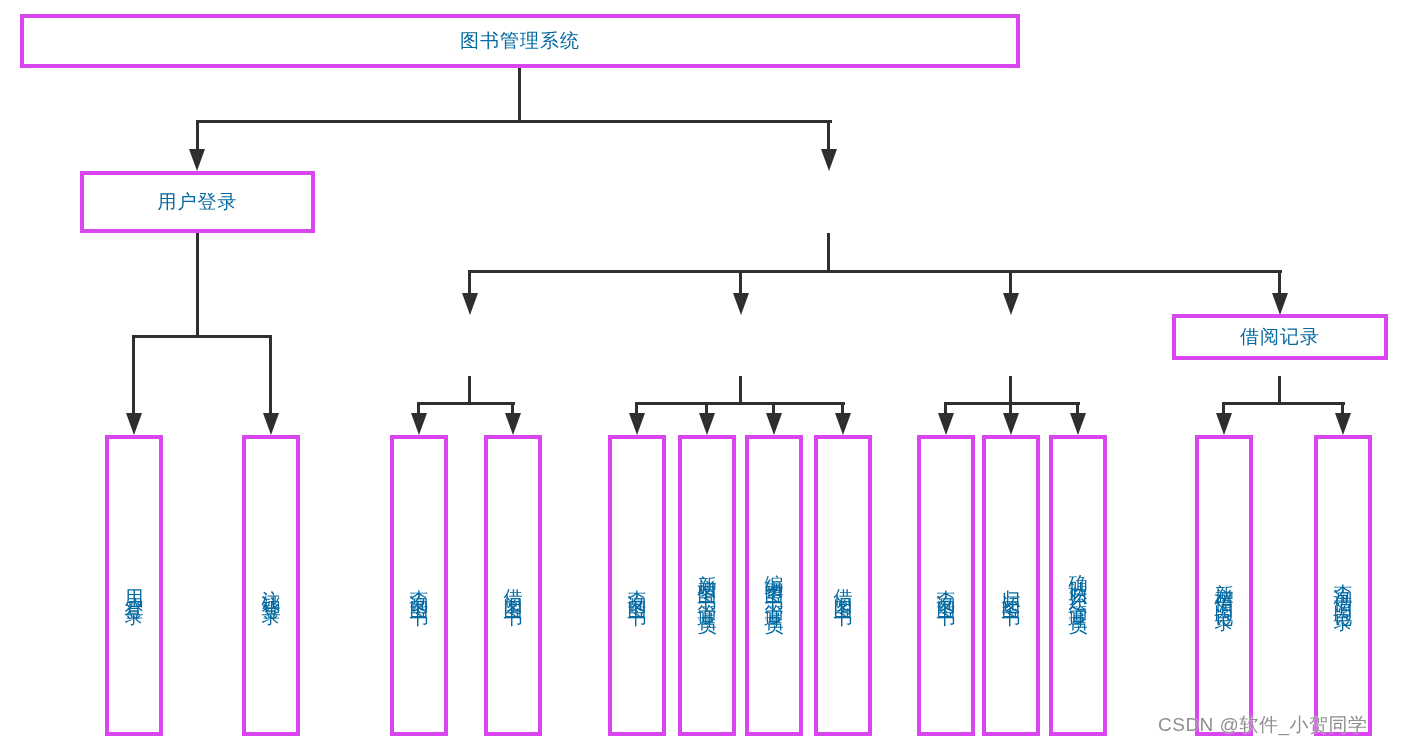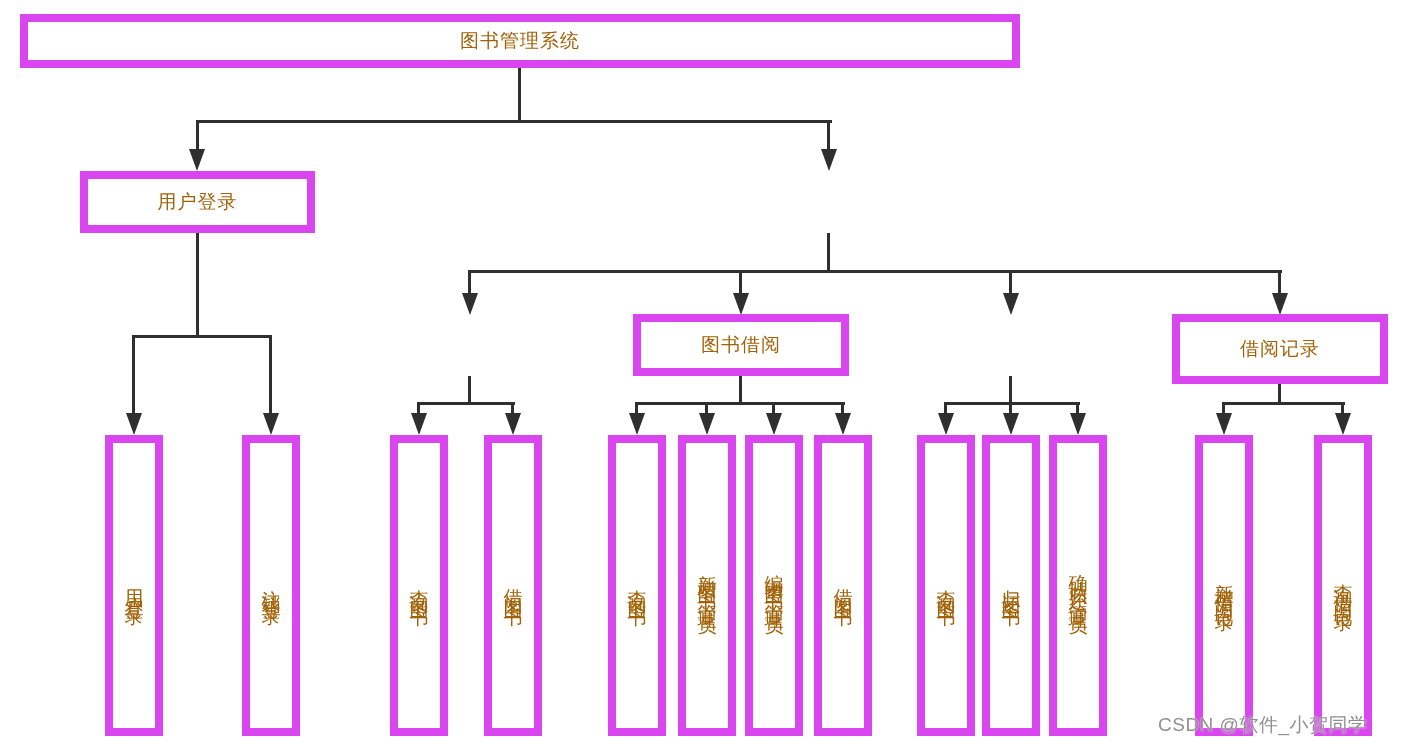--- a/index.html
+++ b/index.html
@@ -2,21 +2,21 @@
 <html><head>
 <meta charset="utf-8">
 <style>
   html,body{margin:0;padding:0;background:#ffffff;}
   .canvas{
     position:relative;width:1405px;height:747px;background:#ffffff;overflow:hidden;
     font-family:"Liberation Sans","DejaVu Sans",sans-serif;
   }
   .box{
     position:absolute;box-sizing:border-box;background:#ffffff;
-    border:8px solid #d946ef;color:#a16207;
+    border:4px solid #d946ef;color:#0369a1;
     display:flex;align-items:center;justify-content:center;
     font-size:19px;letter-spacing:1px;white-space:nowrap;
   }
   .vbox{
     writing-mode:vertical-rl;text-orientation:mixed;
     letter-spacing:6px;font-size:19px;white-space:normal;
   }
   .l{position:absolute;background:#2f2f2f;}
   .arr{
     position:absolute;width:0;height:0;
@@ -90,22 +90,21 @@
   <div class="l" style="left:1222px;top:402px;width:123px;height:3px"></div>
   <div class="l" style="left:1222px;top:402px;width:3px;height:14px"></div>
   <div class="arr" style="left:1216px;top:413px"></div>
   <div class="l" style="left:1341px;top:402px;width:3px;height:14px"></div>
   <div class="arr" style="left:1335px;top:413px"></div>
 
   <div class="box" style="left:20px;top:14px;width:1000px;height:54px">图书管理系统</div>
 
   <div class="box" style="left:80px;top:171px;width:235px;height:62px">用户登录</div>
 
-  <div class="box" style="left:633px;top:314px;width:216px;height:62px">图书借阅</div>
-  <div class="box" style="left:1172px;top:314px;width:216px;height:70px">借阅记录</div>
+  <div class="box" style="left:1172px;top:314px;width:216px;height:46px">借阅记录</div>
 
   <div class="box vbox" style="left:105px;top:435px;width:58px;height:301px">用户登录</div>
   <div class="box vbox" style="left:242px;top:435px;width:58px;height:301px">注销登录</div>
 
   <div class="box vbox" style="left:390px;top:435px;width:58px;height:301px">查询图书</div>
   <div class="box vbox" style="left:484px;top:435px;width:58px;height:301px">借阅图书</div>
 
   <div class="box vbox" style="left:608px;top:435px;width:58px;height:301px">查询图书</div>
   <div class="box vbox" style="left:678px;top:435px;width:58px;height:301px">新增图书（管理员）</div>
   <div class="box vbox" style="left:745px;top:435px;width:58px;height:301px">编辑图书（管理员）</div>

